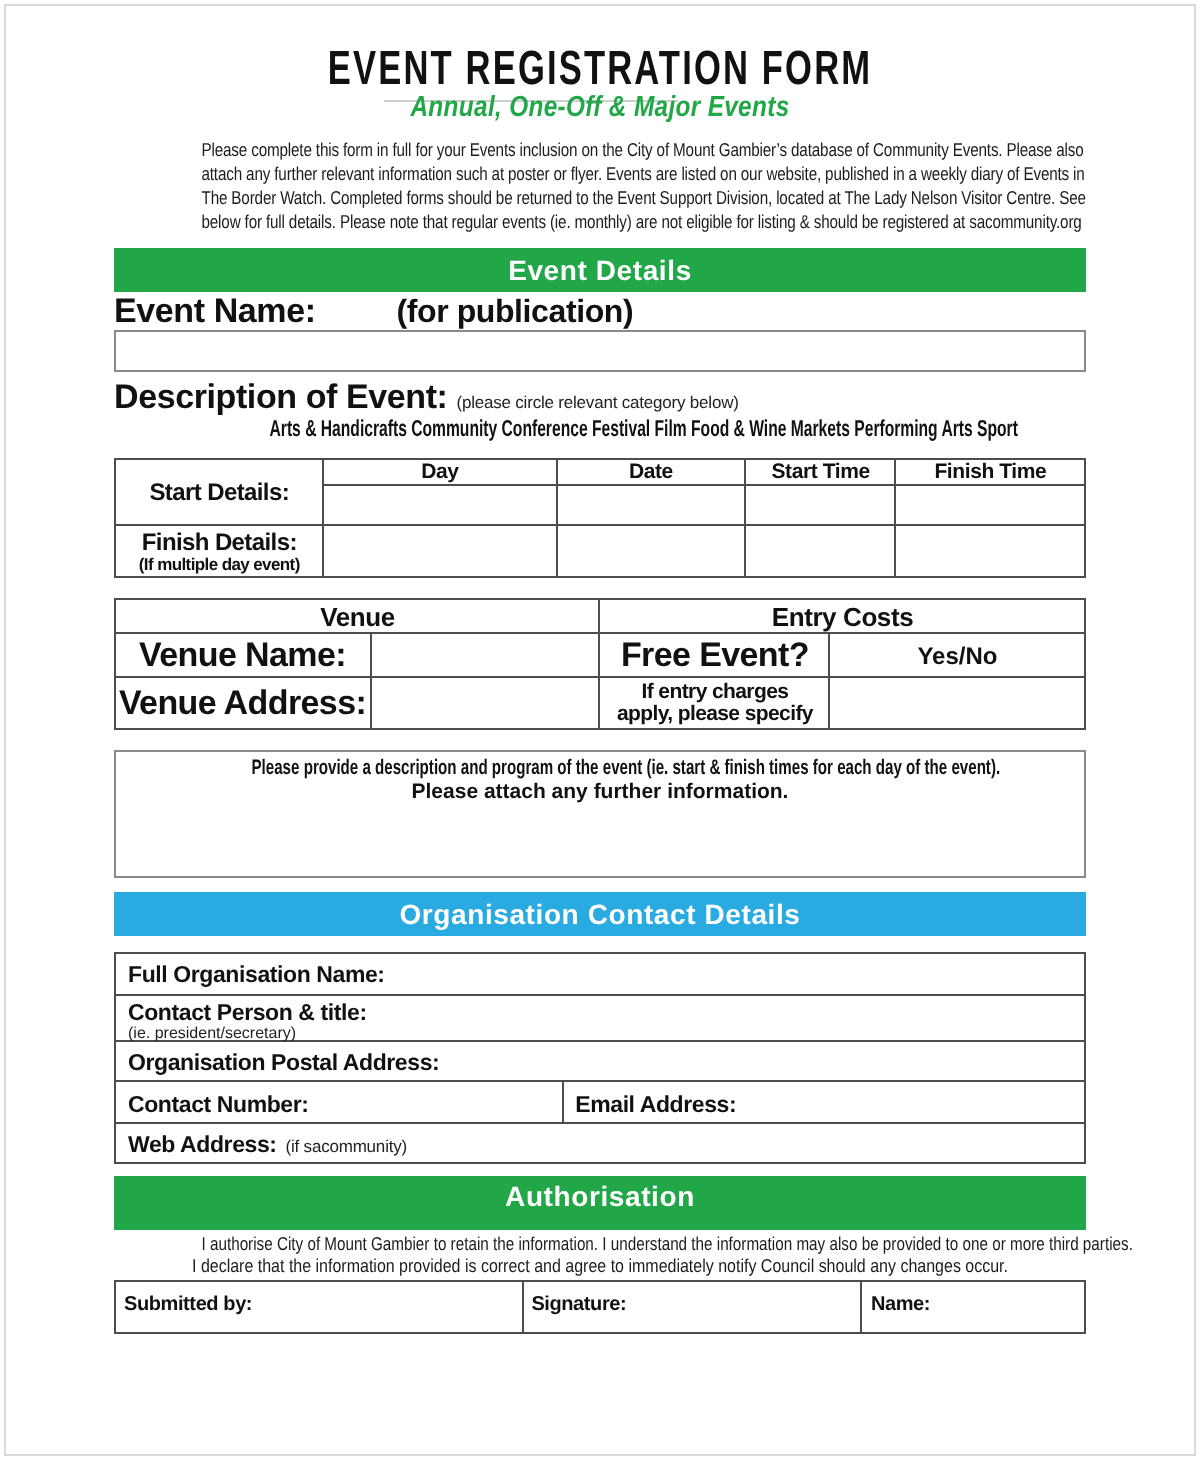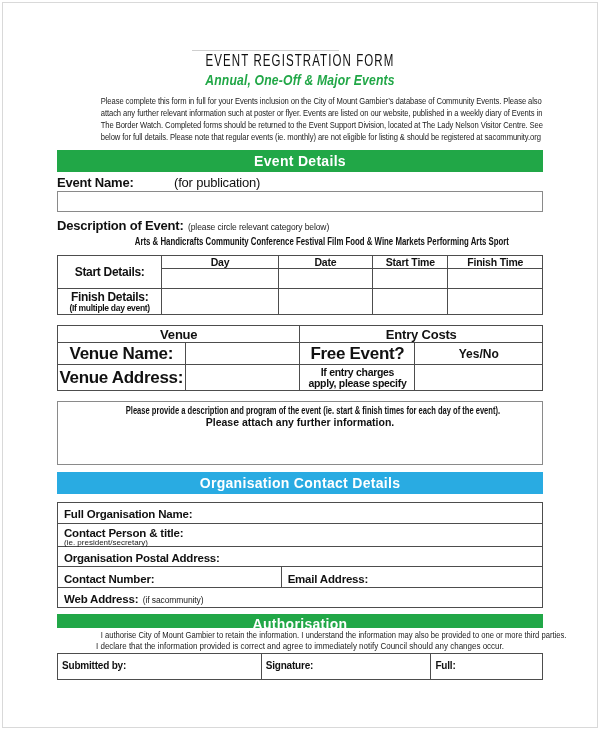--- a/index.html
+++ b/index.html
@@ -14,32 +14,32 @@
   body{font-family:"Liberation Sans", sans-serif;color:var(--ink);}
   .page{position:relative;width:600px;height:730px;background:#fff;overflow:hidden;}
   .frame{position:absolute;inset:2px;border:1px solid #d9d9d9;pointer-events:none;}
   .faint-line{position:absolute;top:50px;left:192px;width:147px;height:1px;background:#cfcfcf;}
   .content{position:absolute;left:57px;top:0;width:486px;}
 
   .nowrapC{display:block;white-space:nowrap;text-align:center;transform-origin:50% 50%;}
   .sx86{transform:scaleX(0.86);} .sx82{transform:scaleX(0.82);} .sx72{transform:scaleX(0.72);}
   .sx68{transform:scaleX(0.68);} .sx84{transform:scaleX(0.84);}
 
-  .doc-title{margin-top:50px;font-size:16px;font-weight:normal;letter-spacing:1.5px;height:22px;line-height:22px;}
+  .doc-title{margin-top:24px;font-size:24px;font-weight:bold;letter-spacing:1.5px;height:22px;line-height:22px;}
   .doc-subtitle{font-size:14.5px;font-weight:bold;font-style:italic;color:var(--green);height:17px;line-height:17px;letter-spacing:0.2px;}
   .intro{margin-top:6px;}
   .intro-line{font-size:9.3px;line-height:12px;color:#1c1c1c;letter-spacing:-0.1px;}
 
   .bar{margin-top:7px;height:22px;line-height:22px;color:#fff;font-weight:bold;font-size:14px;text-align:center;letter-spacing:0.3px;}
   .bar-green{background:var(--green);}
   .bar-blue{background:var(--blue);text-align:center;}
 
   .field-line{margin-top:3px;height:14px;line-height:14px;}
-  .lbl-lg{font-weight:bold;font-size:13px;letter-spacing:-0.2px;}
-  .lbl-note{font-weight:normal;font-size:13px;letter-spacing:-0.2px;padding-left:36px;}
+  .lbl-lg{font-weight:bold;font-size:17px;letter-spacing:-0.2px;}
+  .lbl-note{font-weight:bold;font-size:16px;letter-spacing:-0.2px;padding-left:36px;}
   .lbl-note-sm{font-weight:normal;font-size:8.5px;color:#222;letter-spacing:-0.1px;}
   .write-box{margin-top:2px;height:21px;border:1px solid var(--boxline);background:#fff;}
 
   .cats{margin-top:3px;font-size:11.5px;font-weight:bold;letter-spacing:0;height:13px;line-height:13px;}
 
   table{width:100%;border-collapse:collapse;table-layout:fixed;}
   td,th{border:1px solid var(--tbl);padding:0;vertical-align:middle;}
   .sched{margin-top:7px;}
   .sched th{font-size:10.5px;font-weight:bold;height:13px;letter-spacing:-0.2px;}
   .sched .row-cell{height:20px;}
@@ -218,21 +218,21 @@
         <div class="cellR">
           <span class="org-lab">Email Address:</span>
         </div>
       </div>
       <div class="org-row r-h20">
         <span class="org-lab">Web Address:</span>
         <span class="lbl-note-sm">(if sacommunity)</span>
       </div>
     </div>
 
-    <div class="bar bar-green" style="margin-top:6px;height:14px;line-height:21px;">Authorisation</div>
+    <div class="bar bar-green" style="margin-top:6px;height:27px;line-height:21px;">Authorisation</div>
 
     <div class="auth-text">
       <div class="auth-line">
           <span class="nowrapC sx82">I authorise City of Mount Gambier to retain the information.  I understand the information may also be provided to one or more third parties.</span>
         </div>
       <div class="auth-line">
           <span class="nowrapC sx86">I declare that the information provided is correct and agree to immediately notify Council should any changes occur.</span>
         </div>
     </div>
 
@@ -244,20 +244,20 @@
         </colgroup>
       <tbody>
           <tr>
         <td>
           <span class="lab">Submitted by:</span>
         </td>
         <td>
           <span class="lab">Signature:</span>
         </td>
         <td>
-          <span class="lab">Full:</span>
+          <span class="lab">Name:</span>
         </td>
       </tr>
     </tbody>
       </table>
 
   </div>
 </div>
 
 </body></html>

